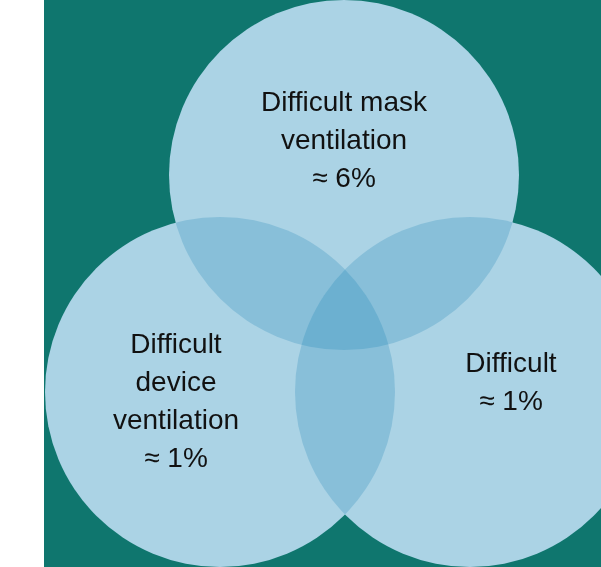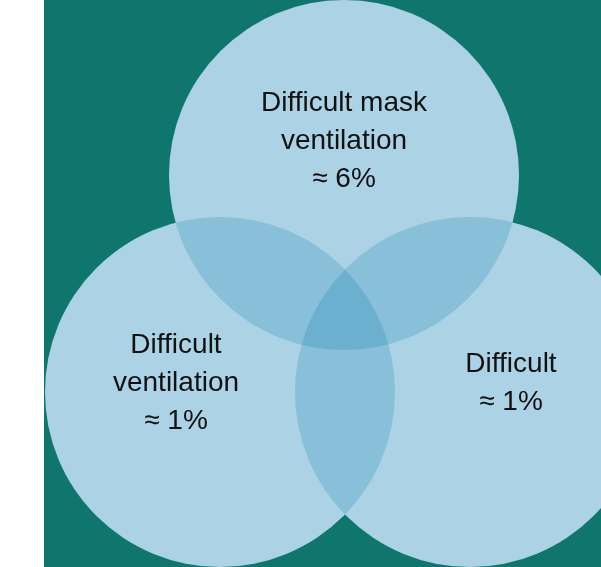--- a/index.html
+++ b/index.html
@@ -42,20 +42,21 @@
   </svg>
 
   <div class="label" style="left:180px; top:83px; width:240px;">
     <div>Difficult mask</div>
     <div>ventilation</div>
     <div>≈ 6%</div>
   </div>
 
   <div class="label" style="left:32px; top:325px; width:200px;">
     <div>Difficult</div>
+    <div>device</div>
     <div>ventilation</div>
     <div>≈ 1%</div>
   </div>
 
   <div class="label" style="left:367px; top:344px; width:200px;">
     <div>Difficult</div>
     <div>≈ 1%</div>
   </div>
 </div>
 

